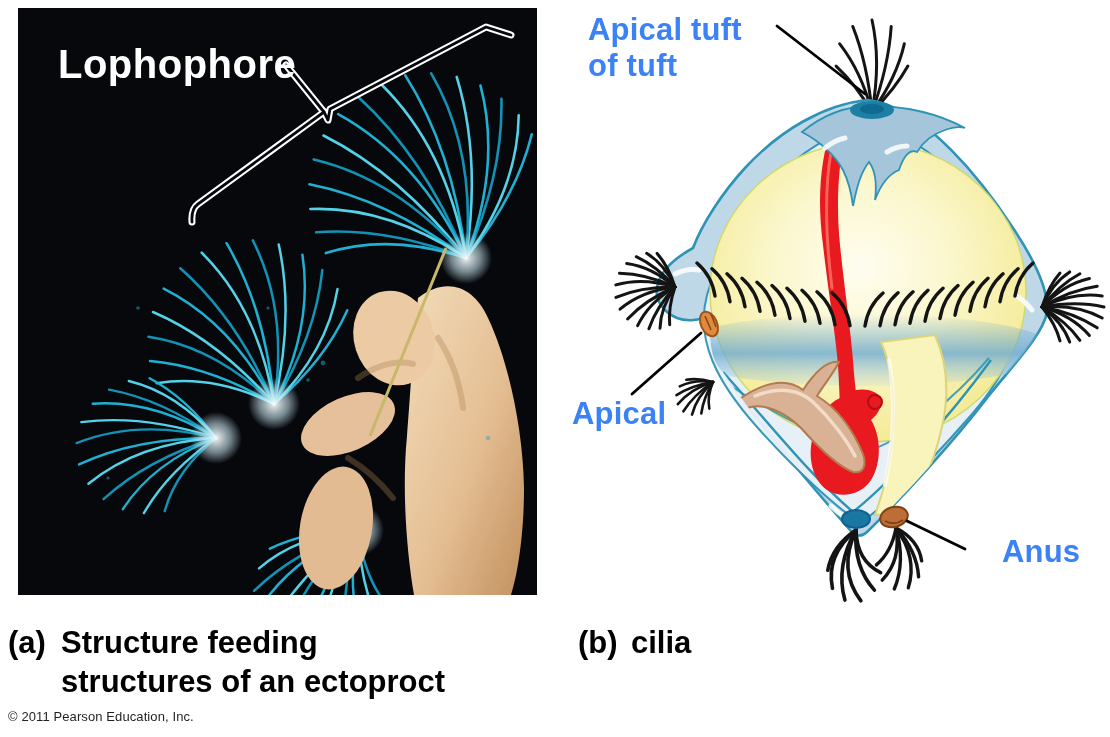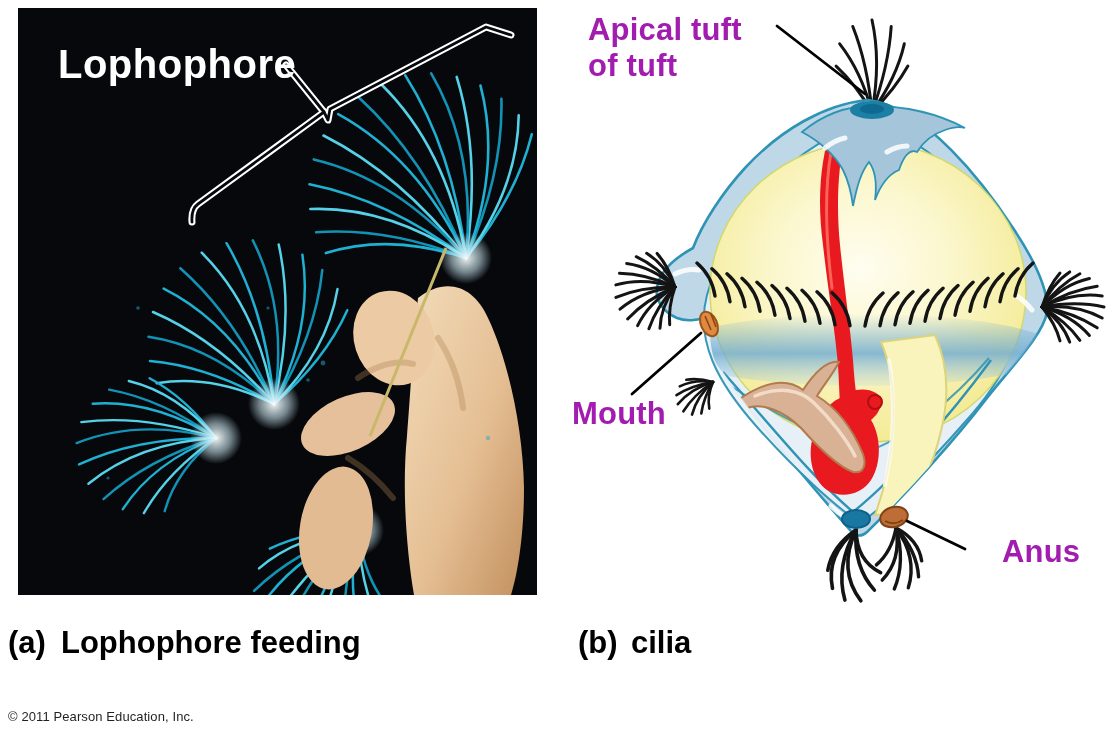--- a/index.html
+++ b/index.html
@@ -1,19 +1,19 @@
 <!DOCTYPE html>
 <html><head>
 <meta charset="utf-8">
 <style>
   html,body{margin:0;padding:0;background:#ffffff;}
   body{width:1110px;height:737px;position:relative;overflow:hidden;
        font-family:"Liberation Sans",sans-serif;}
   .abs{position:absolute;}
-  .lbl{font-weight:700;font-size:31px;line-height:36px;color:#a21caf;letter-spacing:.2px;white-space:nowrap;}
+  .lbl{font-weight:700;font-size:31px;line-height:36px;color:#3b82f6;letter-spacing:.2px;white-space:nowrap;}
   .lbl-white{font-weight:700;font-size:40px;color:#ffffff;letter-spacing:.5px;white-space:nowrap;}
   .caption{display:flex;font-weight:700;font-size:31px;line-height:39px;color:#000;}
   .cap-letter{width:53px;flex:0 0 53px;}
   .copyright{font-size:13px;color:#231f20;letter-spacing:.1px;}
   svg{display:block;}
 </style>
 </head>
 <body>
 
 <svg class="abs" style="left:18px;top:8px" width="519" height="587" viewBox="0 0 519 587">
@@ -299,27 +299,28 @@
     <line x1="222" y1="26" x2="310" y2="94"></line>
     <line x1="77" y1="394" x2="146" y2="333"></line>
     <line x1="352" y1="521" x2="410" y2="549"></line>
   </g>
 </svg>
 
 <div class="abs lbl" style="left:588px;top:12px">
   <div>Apical tuft</div>
   <div>of tuft</div>
 </div>
-<div class="abs lbl" style="left:572px;top:396px">Mouth</div>
+<div class="abs lbl" style="left:572px;top:396px">Apical</div>
 <div class="abs lbl" style="left:1002px;top:534px">Anus</div>
 
 <div class="abs caption" style="left:8px;top:623px;width:520px">
   <span class="cap-letter">(a)</span>
   <span>
-    <div>Lophophore feeding</div>
+    <div>Structure feeding</div>
+    <div>structures of an ectoproct</div>
   </span>
 </div>
 
 <div class="abs caption" style="left:578px;top:623px;width:530px">
   <span class="cap-letter">(b)</span>
   <span>
     <div>cilia</div>
   </span>
 </div>
 

